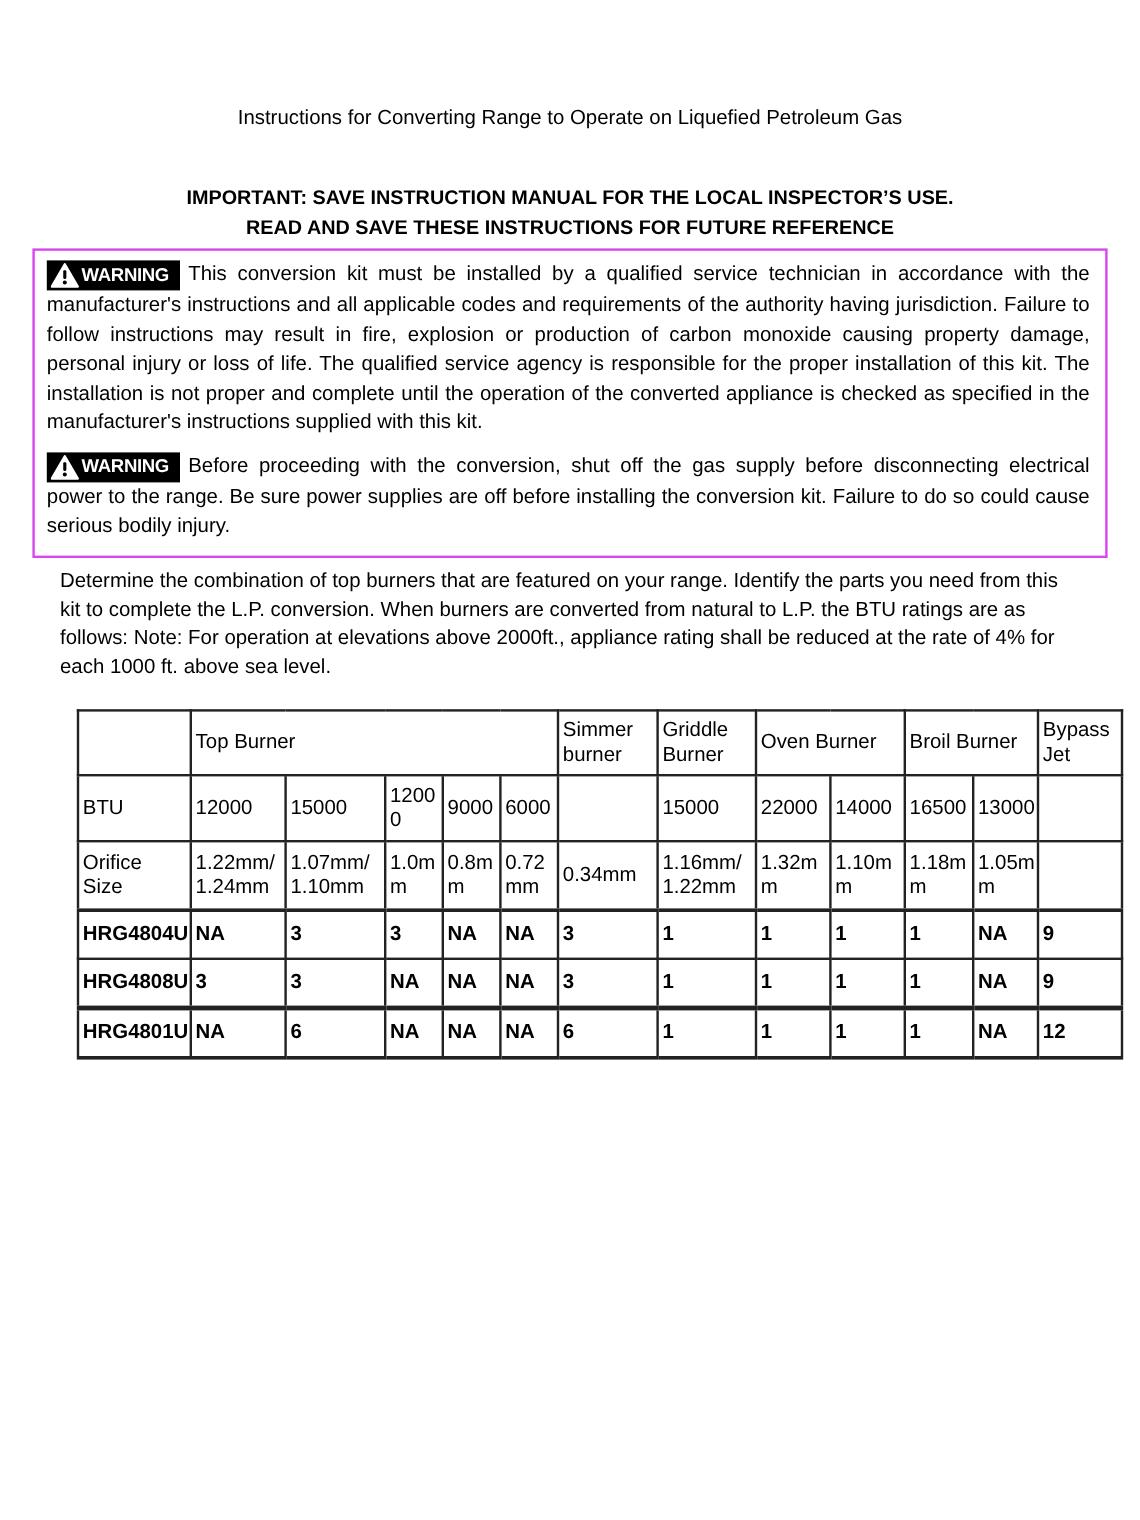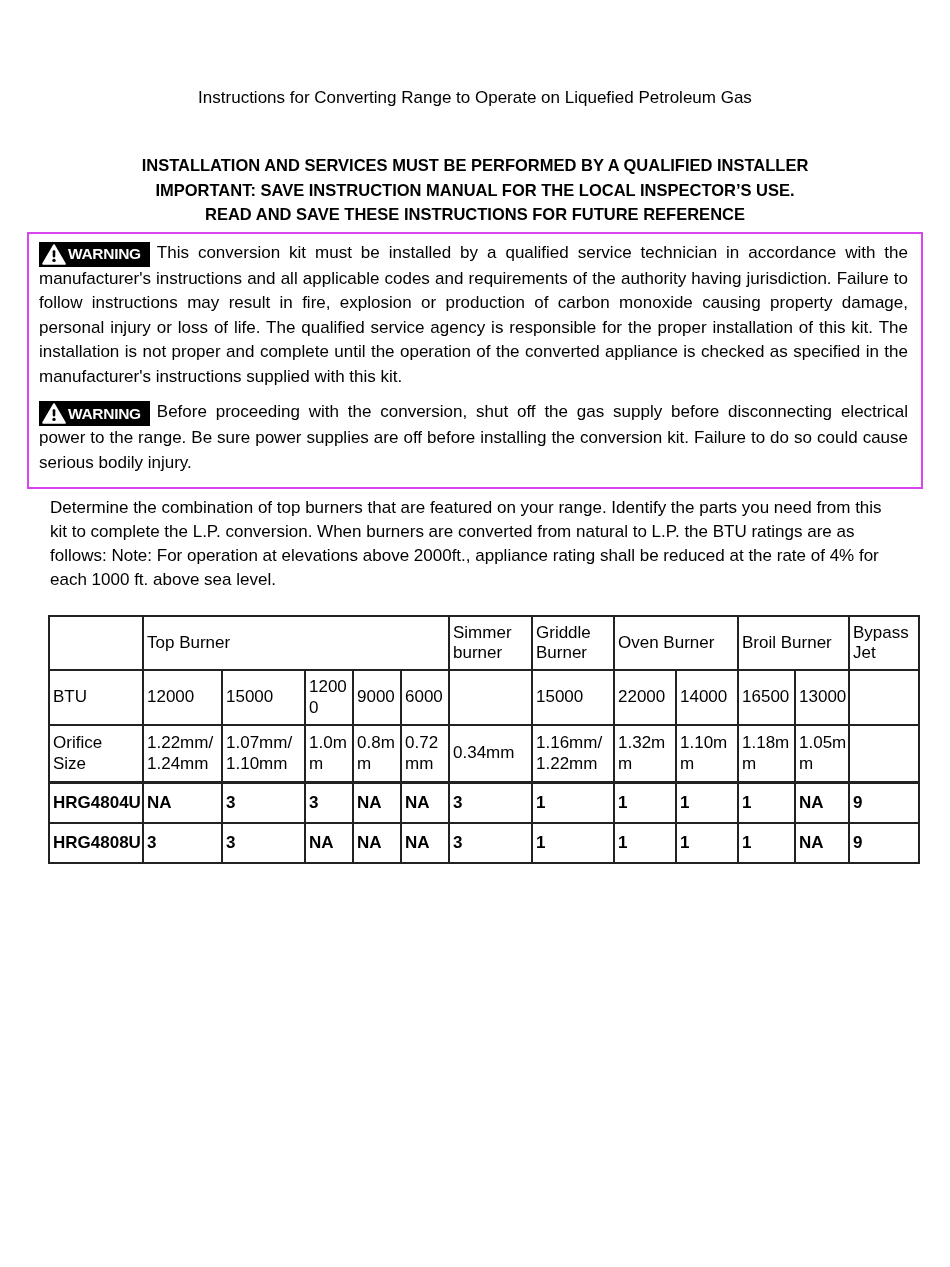--- a/index.html
+++ b/index.html
@@ -56,21 +56,21 @@
   .warn-tri { width: 24px; height: 21px; display: block; }
 
   .intro {
     margin: 7px 52px 0 50px;
     font-size: 17px;
     line-height: 24px;
     text-align: left;
   }
 
   table.spec {
-    margin: 23px 0 0 48px;
+    margin: 23px 0 0 64px;
     width: 870px;
     border-collapse: collapse;
     table-layout: fixed;
     font-size: 17px;
   }
   table.spec td {
     border: 2px solid #222222;
     padding: 1px 3px;
     vertical-align: middle;
     white-space: pre-line;
@@ -87,21 +87,20 @@
   tr.r-4801 td { border-top-width: 4px; border-bottom-width: 3px; }
 </style>
 </head>
 <body>
 
 <div class="page">
 
   <p class="doc-title">Instructions for Converting Range to Operate on Liquefied Petroleum Gas</p>
 
   <div class="notice">
-    <div>INSTALLATION AND SERVICES MUST BE PERFORMED BY A QUALIFIED INSTALLER</div>
     <div>IMPORTANT: SAVE INSTRUCTION MANUAL FOR THE LOCAL INSPECTOR’S USE.</div>
     <div>READ AND SAVE THESE INSTRUCTIONS FOR FUTURE REFERENCE</div>
   </div>
 
   <div class="warning-box">
     <p class="warn-p"><span class="warn-label">
           <svg class="warn-tri" viewBox="0 0 24 21" xmlns="http://www.w3.org/2000/svg">
             <path d="M12 1.2 L22.8 19.8 L1.2 19.8 Z" fill="#ffffff" stroke="#ffffff" stroke-width="2" stroke-linejoin="round"></path>
             <rect x="10.7" y="6.2" width="2.6" height="7.2" rx="1.1" fill="#000000"></rect>
             <circle cx="12" cy="16.4" r="1.7" fill="#000000"></circle>
@@ -213,16 +212,31 @@
       <td>NA</td>
       <td>NA</td>
       <td>3</td>
       <td>1</td>
       <td>1</td>
       <td>1</td>
       <td>1</td>
       <td>NA</td>
       <td>9</td>
     </tr>
+    <tr class="h-model r-4801">
+      <td class="row-label">HRG4801U</td>
+      <td>NA</td>
+      <td>6</td>
+      <td>NA</td>
+      <td>NA</td>
+      <td>NA</td>
+      <td>6</td>
+      <td>1</td>
+      <td>1</td>
+      <td>1</td>
+      <td>1</td>
+      <td>NA</td>
+      <td>12</td>
+    </tr>
   </tbody>
     </table>
 
 </div>
 
 </body></html>

